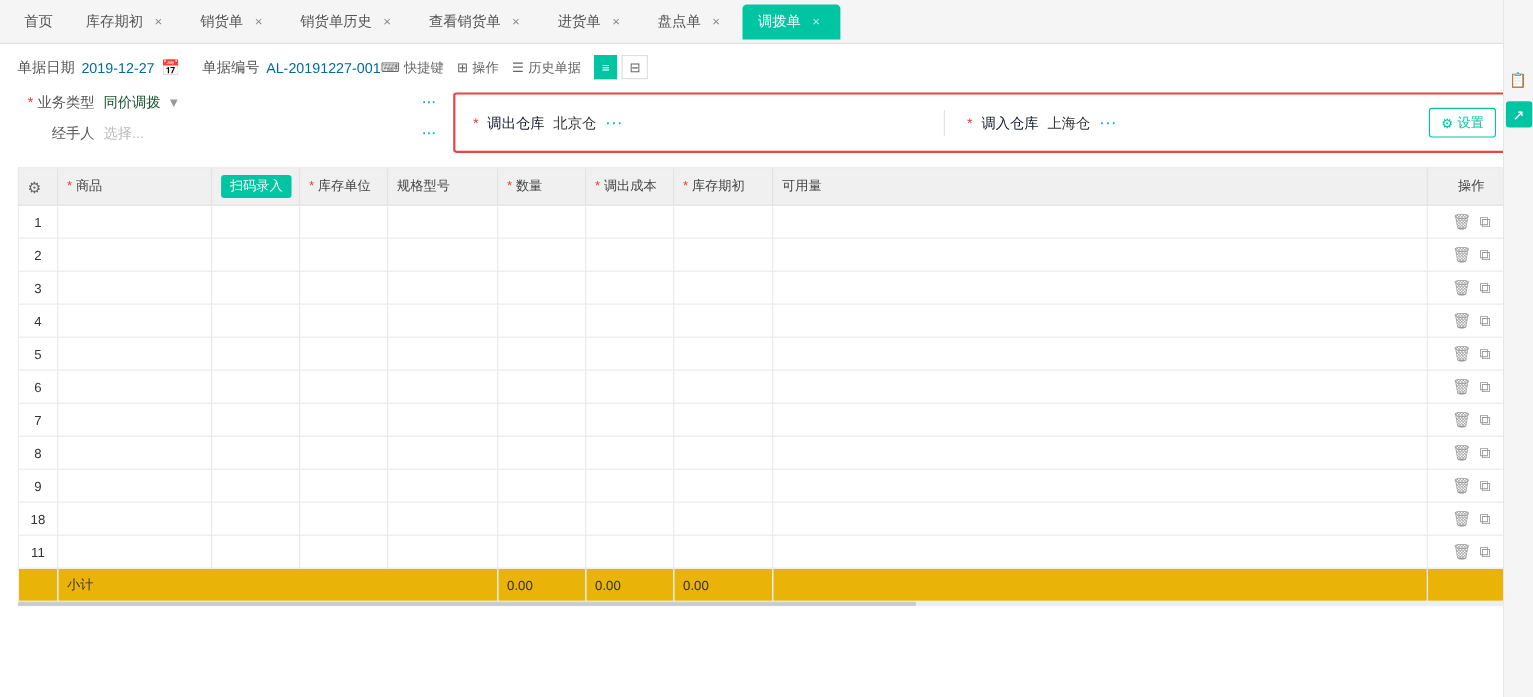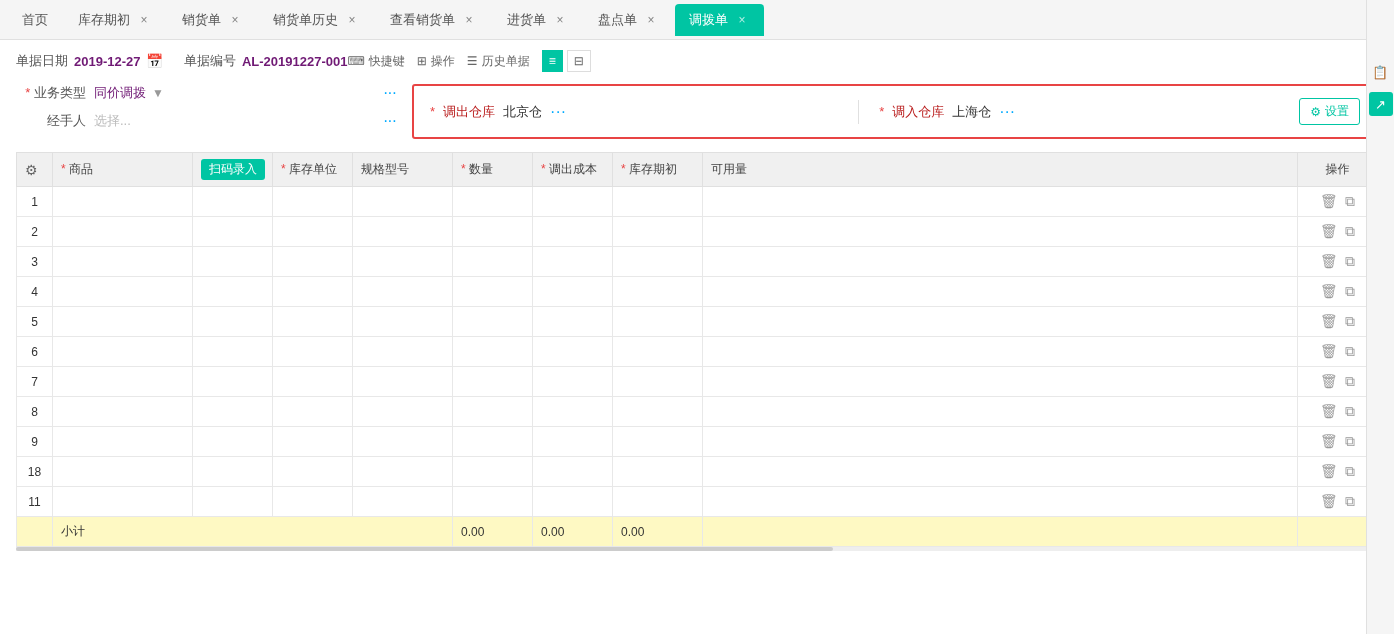--- a/index.html
+++ b/index.html
@@ -29,21 +29,21 @@
     
     .main-area { padding: 10px 16px; }
 
     
     .top-info-row {
       display: flex; align-items: center; margin-bottom: 12px;
     }
     .top-info-left { display: flex; align-items: center; gap: 20px; }
     .info-item { display: flex; align-items: center; gap: 6px; font-size: 13px; color: #333; }
     .info-item .label { color: #555; }
-    .info-item .value { color: #701a75; font-weight: 700; }
+    .info-item .value { color: #0369a1; font-weight: 400; }
     .calendar-icon { color: #00c5a3; cursor: pointer; font-size: 14px; }
 
     .top-info-right { display: flex; align-items: center; gap: 12px; }
     .action-btn { display: flex; align-items: center; gap: 4px; color: #666; cursor: pointer; font-size: 12px; }
     .view-toggle { display: flex; align-items: center; gap: 4px; }
     .view-btn { padding: 3px 6px; border: 1px solid #ddd; cursor: pointer; background: #fff; font-size: 12px; color: #666; }
     .view-btn.active { background: #00c5a3; color: #fff; border-color: #00c5a3; }
 
     
     .form-section { display: flex; align-items: flex-start; gap: 16px; margin-bottom: 12px; }
@@ -52,49 +52,49 @@
       flex: 1; border: 2px solid #e84444; border-radius: 3px; padding: 12px 16px;
       display: flex; align-items: center; gap: 0;
     }
 
     .form-row { display: flex; align-items: flex-end; margin-bottom: 10px; }
     .form-row .field-label {
       width: 70px; text-align: right; margin-right: 8px; color: #555; font-size: 13px; flex-shrink: 0;
     }
     .required-mark { color: #e84444; }
     .field-value { display: flex; align-items: center; gap: 6px; flex: 1; }
-    .field-value .val-text { color: #701a75; font-size: 13px; }
+    .field-value .val-text { color: #14532d; font-size: 13px; }
     .dropdown-arrow { color: #999; cursor: pointer; font-size: 12px; }
     .more-btn { color: #00aaff; cursor: pointer; font-size: 16px; letter-spacing: -1px; margin-left: auto; }
 
     
     .warehouse-group { display: flex; align-items: center; flex: 1; }
     .warehouse-field { display: flex; align-items: center; gap: 8px; flex: 1; }
-    .warehouse-field .w-label { color: #b91c1c; font-size: 13px; white-space: nowrap; }
+    .warehouse-field .w-label { color: #0f172a; font-size: 13px; white-space: nowrap; }
     .warehouse-field .w-value { color: #333; font-size: 13px; font-weight: 500; }
     .warehouse-field .more-dots { color: #00aaff; cursor: pointer; font-size: 16px; margin-left: auto; }
     .warehouse-divider { width: 1px; background: #e0e0e0; height: 24px; margin: 0 20px; }
     .settings-btn {
       display: flex; align-items: center; gap: 4px; color: #00c5a3; cursor: pointer;
       font-size: 12px; padding: 4px 10px; border: 1px solid #00c5a3; border-radius: 3px; margin-left: 12px;
       white-space: nowrap;
     }
 
     
     .data-table-wrapper { overflow-x: auto; }
     .data-table { width: 100%; border-collapse: collapse; table-layout: fixed; }
     .data-table th {
       background: #f0f0f0; border: 1px solid #e0e0e0; padding: 6px 8px;
       font-size: 12px; font-weight: normal; color: #444; text-align: left; white-space: nowrap;
     }
     .data-table td {
       border: 1px solid #e8e8e8; padding: 4px 8px; font-size: 12px; color: #333;
       height: 30px; white-space: nowrap; overflow: hidden;
     }
-    .subtotal-row td { background: #fef9c3; font-weight: 500; }
+    .subtotal-row td { background: #eab308; font-weight: 500; }
     .row-num { color: #999; text-align: center; }
     .col-setting { width: 40px; text-align: center; }
 
     .scan-btn {
       background: #00c5a3; color: #fff; border: none; border-radius: 3px;
       padding: 2px 8px; font-size: 12px; cursor: pointer;
     }
     .settings-icon { color: #666; cursor: pointer; font-size: 14px; }
 
     .op-icon { color: #999; cursor: pointer; font-size: 14px; margin: 0 2px; }

